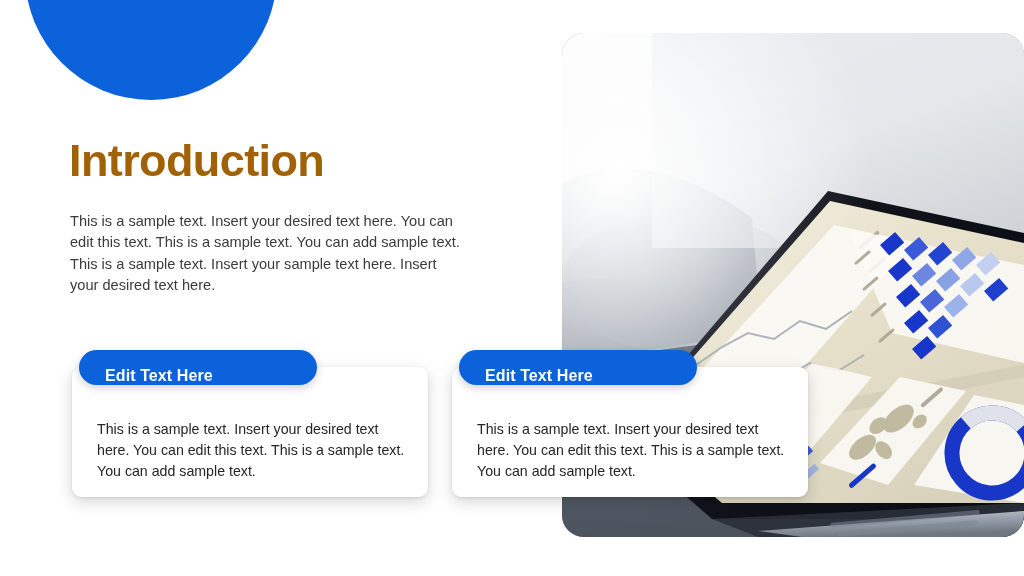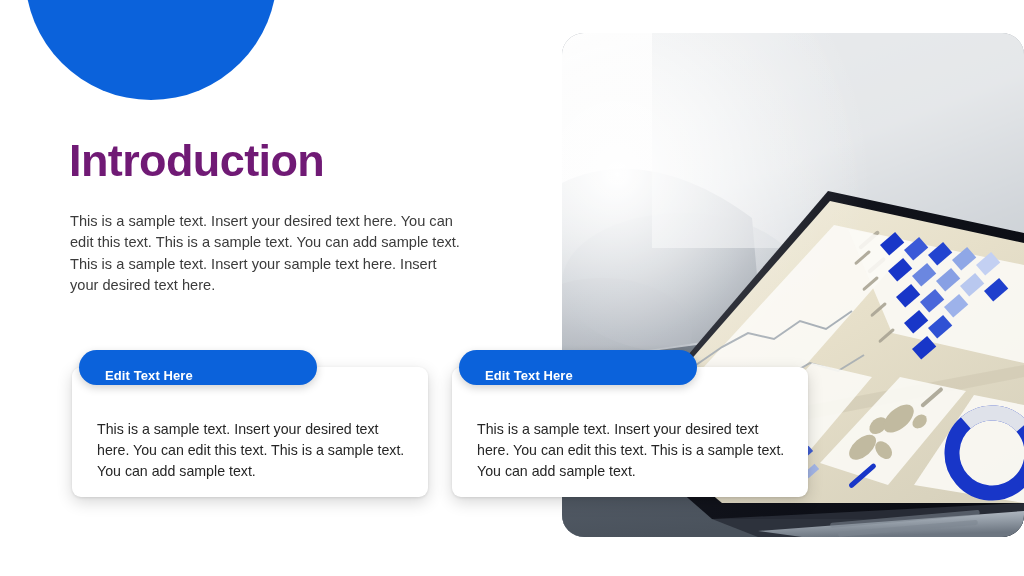--- a/index.html
+++ b/index.html
@@ -46,21 +46,21 @@
   .photo-svg { display: block; width: 100%; height: 100%; }
 
   
   .page-title {
     position: absolute;
     left: 69px;
     top: 137px;
     font-size: 45px;
     font-weight: 700;
     letter-spacing: -0.6px;
-    color: #701a75;
+    color: #a16207;
     line-height: 1.05;
     white-space: nowrap;
   }
   .intro-paragraph {
     position: absolute;
     left: 70px;
     top: 211px;
     width: 390px;
     font-size: 14.6px;
     line-height: 21.3px;
@@ -103,21 +103,21 @@
     height: 35px;
     background: #0b62db;
     border-radius: 18px;
     box-shadow: 0 3px 8px rgba(0,0,0,0.18);
     display: flex;
     align-items: center;
     z-index: 2;
   }
   .card-pill-label {
     padding-left: 26px;
-    font-size: 13px;
+    font-size: 16px;
     font-weight: 700;
     color: #ffffff;
     letter-spacing: 0.1px;
     margin-top: 16px;
   }
 </style>
 </head>
 <body>
 
 <div class="slide">

